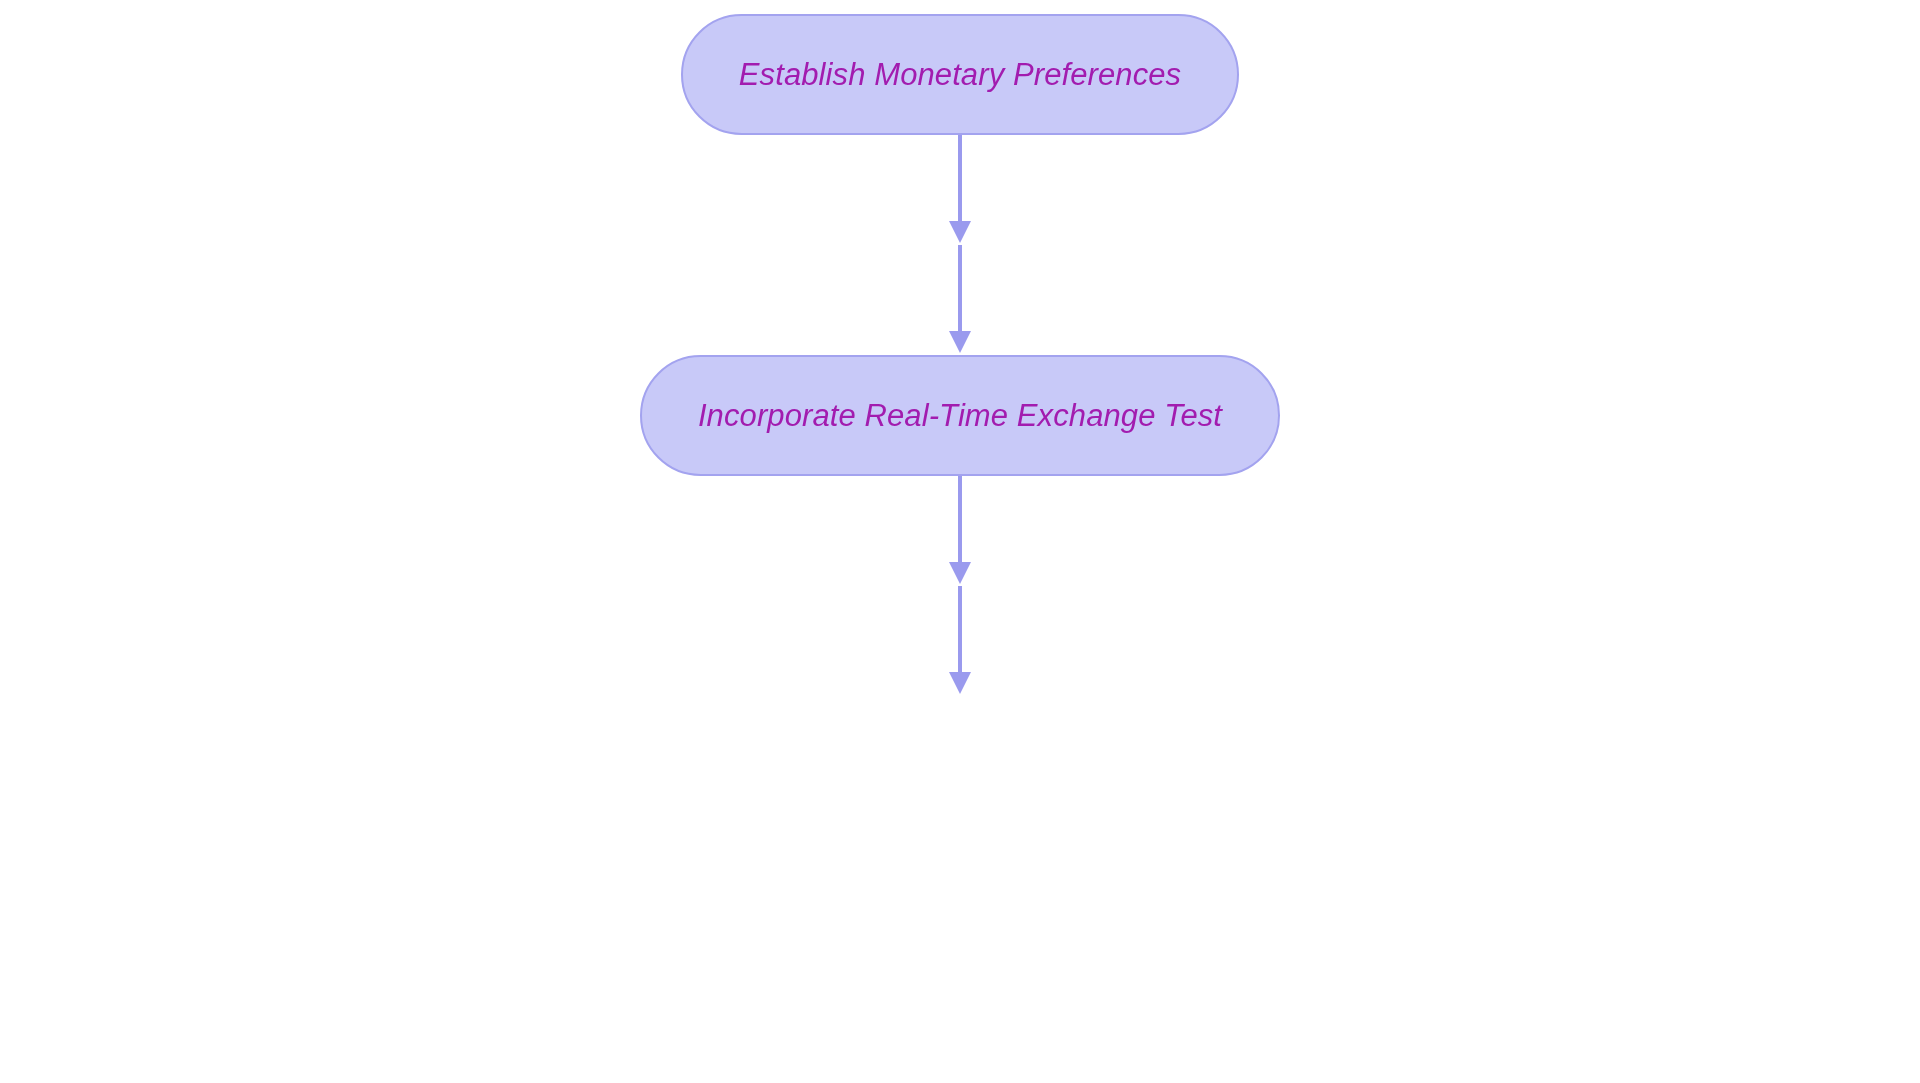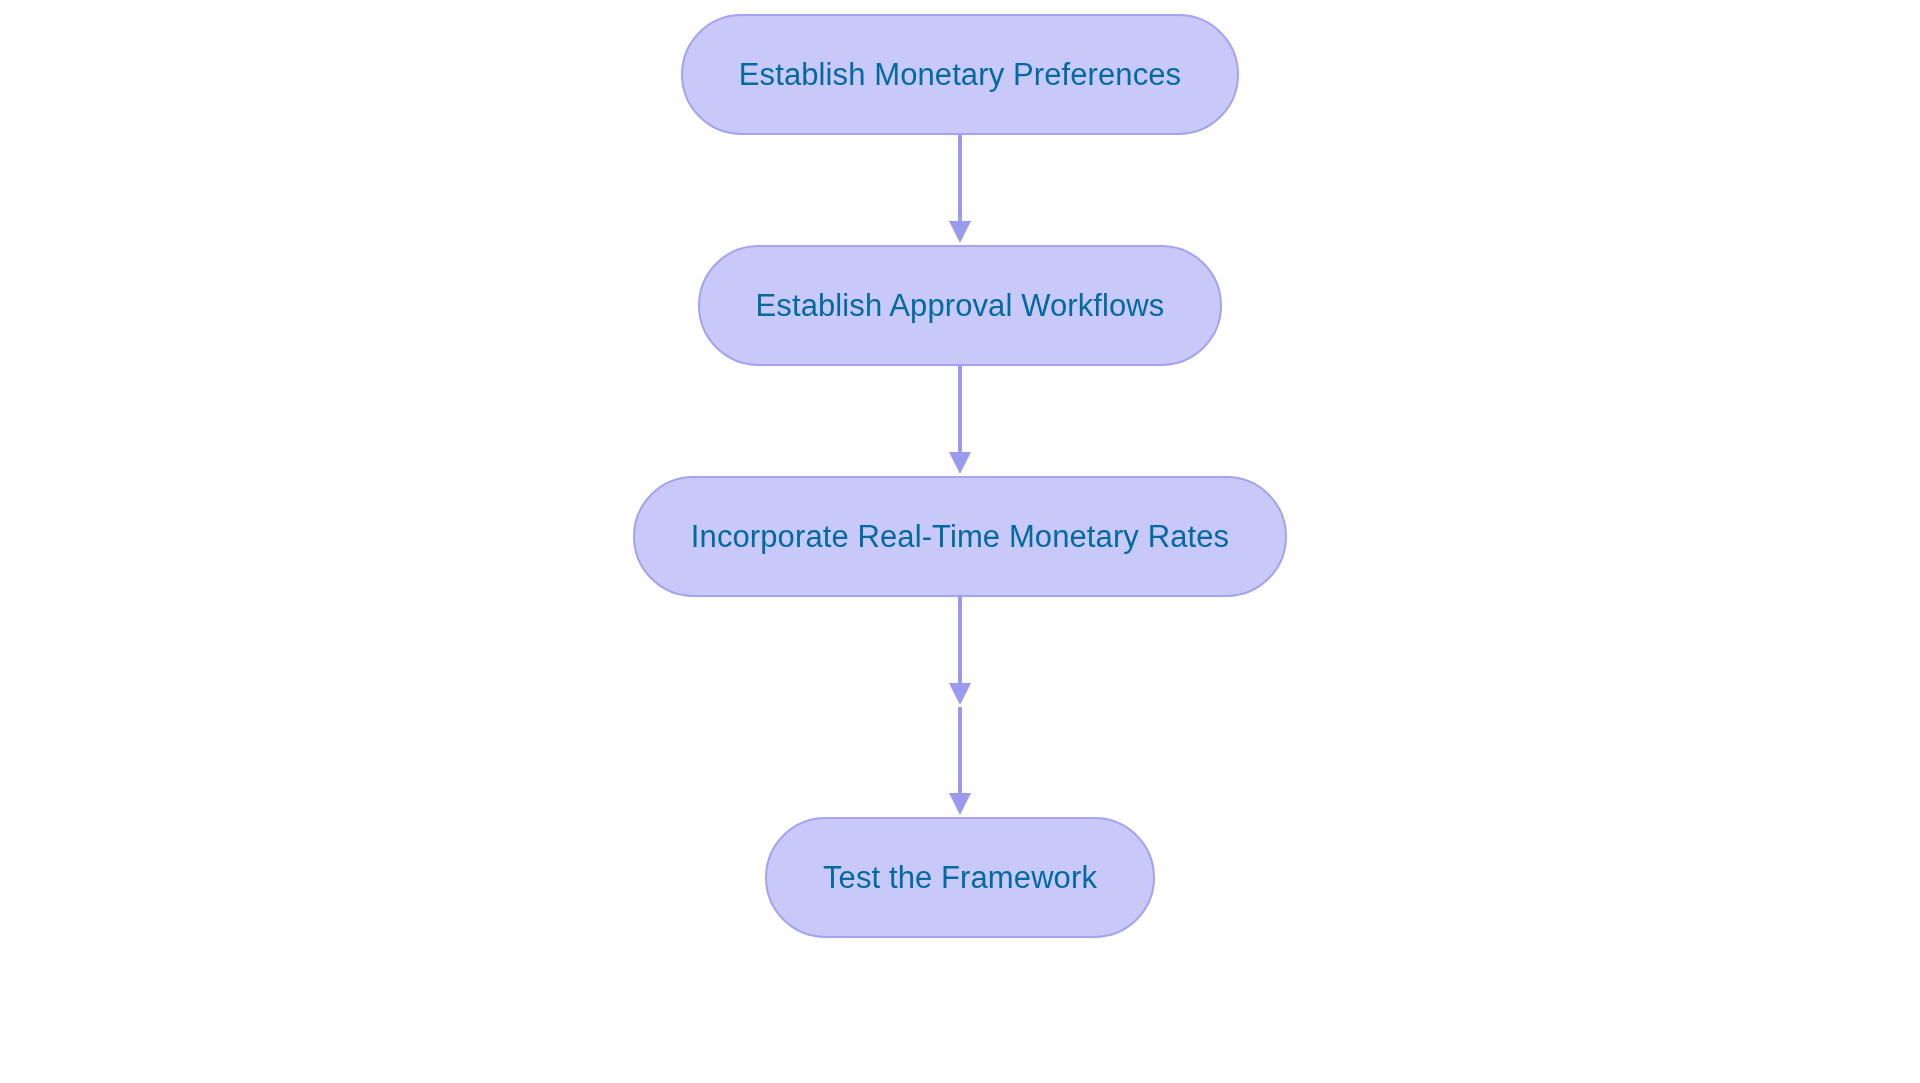--- a/index.html
+++ b/index.html
@@ -44,21 +44,22 @@
     display: flex;
     align-items: center;
     justify-content: center;
     height: 121px;
     white-space: nowrap;
     padding: 0 56px;
     line-height: 1;
   }
   .node-label {
     display: block;
-    color: #0369a1;
+    color: #a21caf;
+    font-style: italic;
   }
   .connector {
     position: relative;
     width: 40px;
     height: 110px;
     display: flex;
     align-items: flex-start;
     justify-content: center;
   }
   .connector svg {
@@ -76,48 +77,42 @@
       <span class="node-label">Establish Monetary Preferences</span>
     </div>
 
     <div class="connector">
       <svg width="28" height="110" viewBox="0 0 28 110">
         <line x1="14" y1="0" x2="14" y2="90" stroke="#9a9aee" stroke-width="4"></line>
         <polygon points="14,108 3,86 25,86" fill="#9a9aee"></polygon>
       </svg>
     </div>
 
-    <div class="node">
-      <span class="node-label">Establish Approval Workflows</span>
-    </div>
 
     <div class="connector">
       <svg width="28" height="110" viewBox="0 0 28 110">
         <line x1="14" y1="0" x2="14" y2="90" stroke="#9a9aee" stroke-width="4"></line>
         <polygon points="14,108 3,86 25,86" fill="#9a9aee"></polygon>
       </svg>
     </div>
 
     <div class="node">
-      <span class="node-label">Incorporate Real-Time Monetary Rates</span>
+      <span class="node-label">Incorporate Real-Time Exchange Test</span>
     </div>
 
     <div class="connector">
       <svg width="28" height="110" viewBox="0 0 28 110">
         <line x1="14" y1="0" x2="14" y2="90" stroke="#9a9aee" stroke-width="4"></line>
         <polygon points="14,108 3,86 25,86" fill="#9a9aee"></polygon>
       </svg>
     </div>
 
 
     <div class="connector">
       <svg width="28" height="110" viewBox="0 0 28 110">
         <line x1="14" y1="0" x2="14" y2="90" stroke="#9a9aee" stroke-width="4"></line>
         <polygon points="14,108 3,86 25,86" fill="#9a9aee"></polygon>
       </svg>
     </div>
 
-    <div class="node">
-      <span class="node-label">Test the Framework</span>
-    </div>
 
   </div>
 </div>
 
 </body></html>

